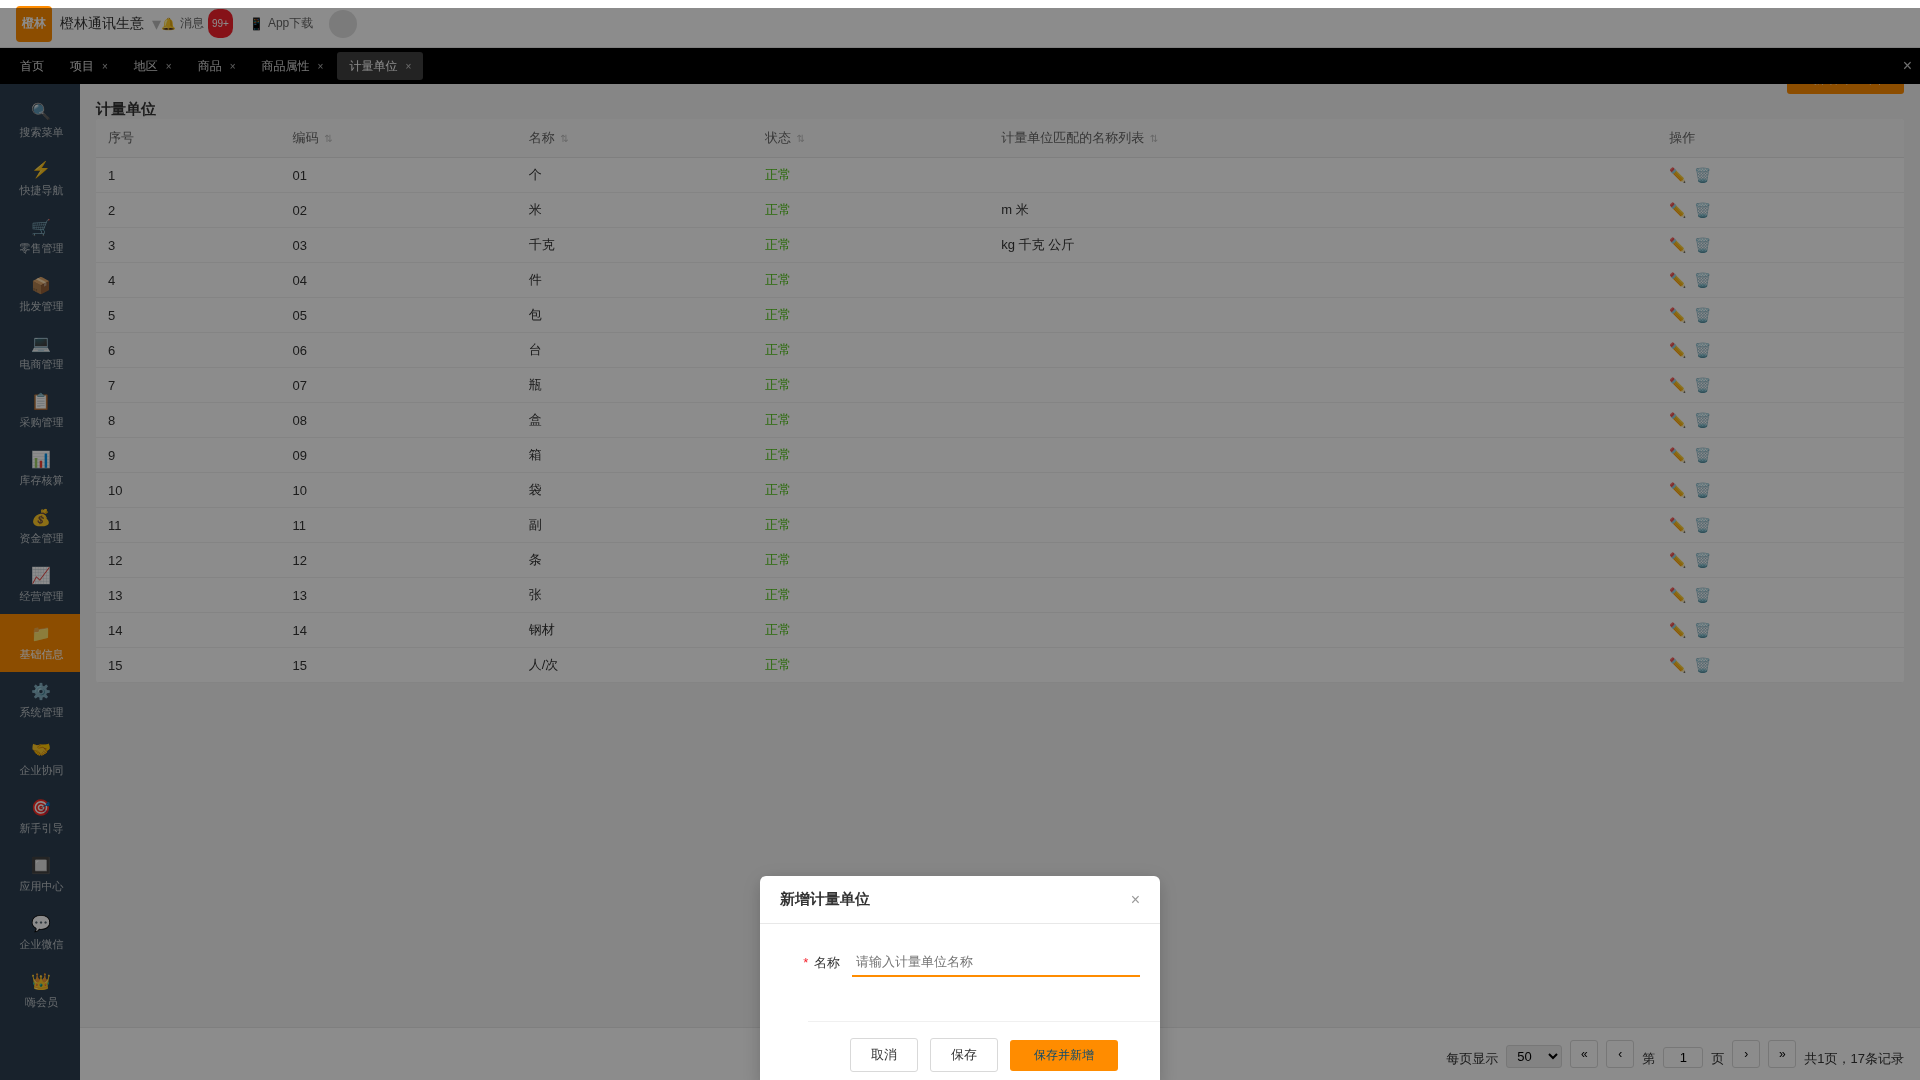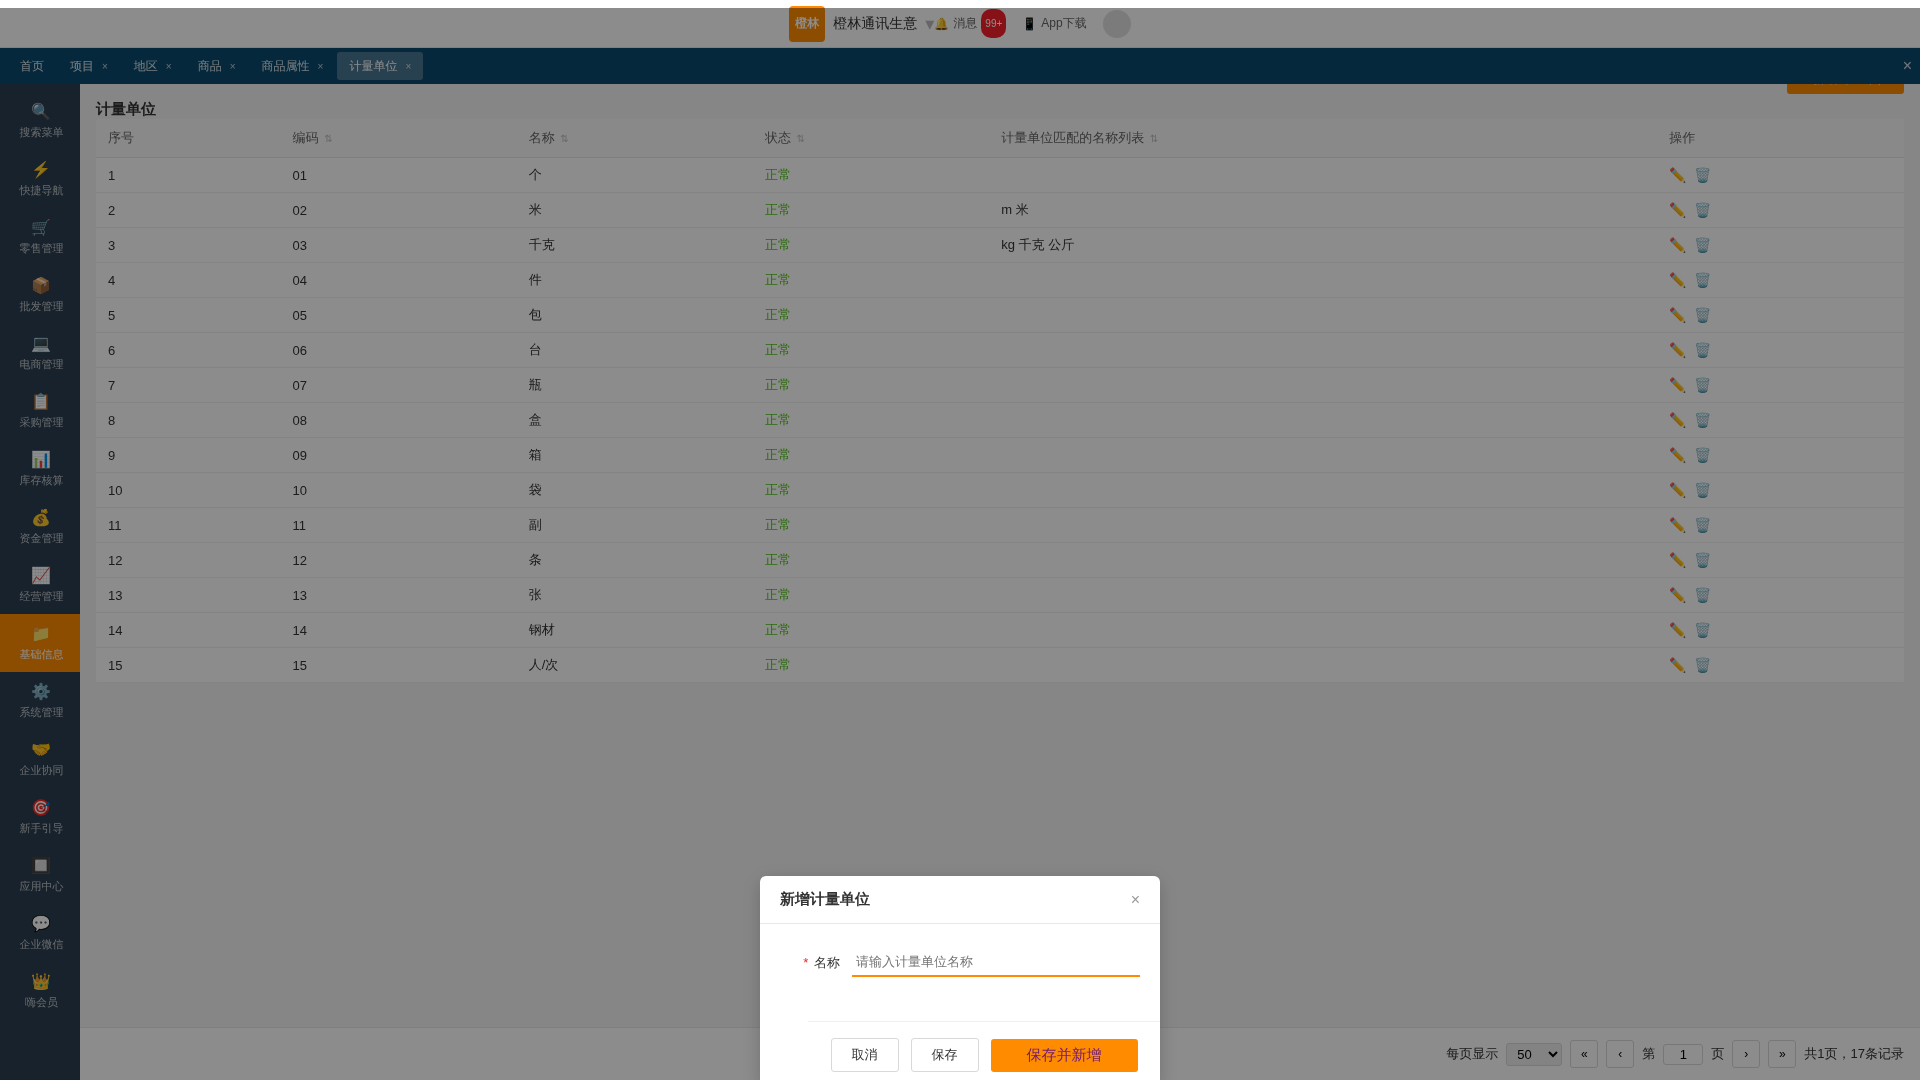--- a/index.html
+++ b/index.html
@@ -1,34 +1,34 @@
 <!DOCTYPE html>
 <html><head>
   <meta charset="utf-8">
   <style>
     * { box-sizing: border-box; margin: 0; padding: 0; }
     body { font-family: 'Microsoft YaHei', sans-serif; font-size: 13px; background: #f0f2f5; color: #333; overflow: hidden; }
 
     
     .top-header {
-      display: flex; align-items: center; justify-content: center;
+      display: flex; align-items: center; justify-content: flex-start;
       background: #fff; height: 48px; padding: 0 16px;
       border-bottom: 1px solid #e8e8e8; position: relative; z-index: 10;
     }
     .logo-area { display: flex; align-items: center; gap: 8px; }
     .logo-icon { width: 36px; height: 36px; background: #ff8c00; border-radius: 4px; display: flex; align-items: center; justify-content: center; color: #fff; font-weight: bold; font-size: 12px; }
     .logo-text { font-size: 14px; color: #333; font-weight: 500; }
     .header-right { display: flex; align-items: center; gap: 16px; }
     .header-btn { font-size: 12px; color: #666; display: flex; align-items: center; gap: 4px; cursor: pointer; }
     .badge { background: #f5222d; color: #fff; border-radius: 10px; font-size: 10px; padding: 9px 4px; min-width: 16px; text-align: center; }
     .avatar { width: 28px; height: 28px; background: #e0e0e0; border-radius: 50%; }
 
     
     .tab-bar {
-      display: flex; align-items: center; background: #0c4a6e; padding: 0 8px;
+      display: flex; align-items: center; background: #000000; padding: 0 8px;
       height: 36px; gap: 2px;
     }
     .tab-item {
       display: flex; align-items: center; gap: 6px; padding: 4px 12px;
       border-radius: 3px; font-size: 12px; color: rgba(255,255,255,0.85);
       cursor: pointer; height: 28px;
     }
     .tab-item.active { background: rgba(255,255,255,0.25); color: #fff; }
     .tab-close { font-size: 10px; color: rgba(255,255,255,0.7); cursor: pointer; margin-left: 2px; }
     .tab-bar-close { margin-left: auto; color: rgba(255,255,255,0.8); cursor: pointer; font-size: 16px; }
@@ -73,21 +73,21 @@
       padding: 8px 12px; border-bottom: 1px solid #f0f0f0;
       font-size: 13px; color: #333;
     }
     .status-normal { color: #52c41a; }
     .action-icons { display: flex; gap: 8px; }
     .action-icon { color: #1890ff; cursor: pointer; font-size: 14px; }
     .action-icon.delete { color: #666; }
 
     
     .pagination {
-      display: flex; align-items: center; justify-content: flex-end;
+      display: flex; align-items: flex-end; justify-content: flex-end;
       padding: 12px 16px; gap: 8px; background: #fff; border-top: 1px solid #e8e8e8;
       font-size: 13px; color: #333;
     }
     .page-select { border: 1px solid #d9d9d9; border-radius: 3px; padding: 2px 6px; font-size: 13px; }
     .page-btn { width: 28px; height: 28px; border: 1px solid #d9d9d9; border-radius: 3px; background: #fff; cursor: pointer; display: flex; align-items: center; justify-content: center; font-size: 12px; }
     .page-input { width: 40px; border: 1px solid #d9d9d9; border-radius: 3px; text-align: center; padding: 2px 4px; font-size: 13px; }
 
     
     .overlay {
       position: fixed; top: 8px; left: 0; width: 100%; height: 100%;
@@ -125,22 +125,22 @@
     }
     .btn-cancel {
       padding: 7px 20px; border: 1px solid #d9d9d9; border-radius: 3px;
       background: #fff; color: #333; cursor: pointer; font-size: 13px;
     }
     .btn-save {
       padding: 7px 20px; border: 1px solid #d9d9d9; border-radius: 3px;
       background: #fff; color: #333; cursor: pointer; font-size: 13px;
     }
     .btn-save-new {
-      padding: 7px 36px; border: none; border-radius: 3px;
-      background: #ff8c00; color: #701a75; cursor: pointer; font-size: 15px;
+      padding: 7px 24px; border: none; border-radius: 3px;
+      background: #ff8c00; color: #0c4a6e; cursor: pointer; font-size: 12px;
     }
 
     .clearfix::after { content: ''; display: block; clear: both; }
   </style>
 </head>
 <body>
 
 <div class="top-header">
   <div class="logo-area">
     <div class="logo-icon">

